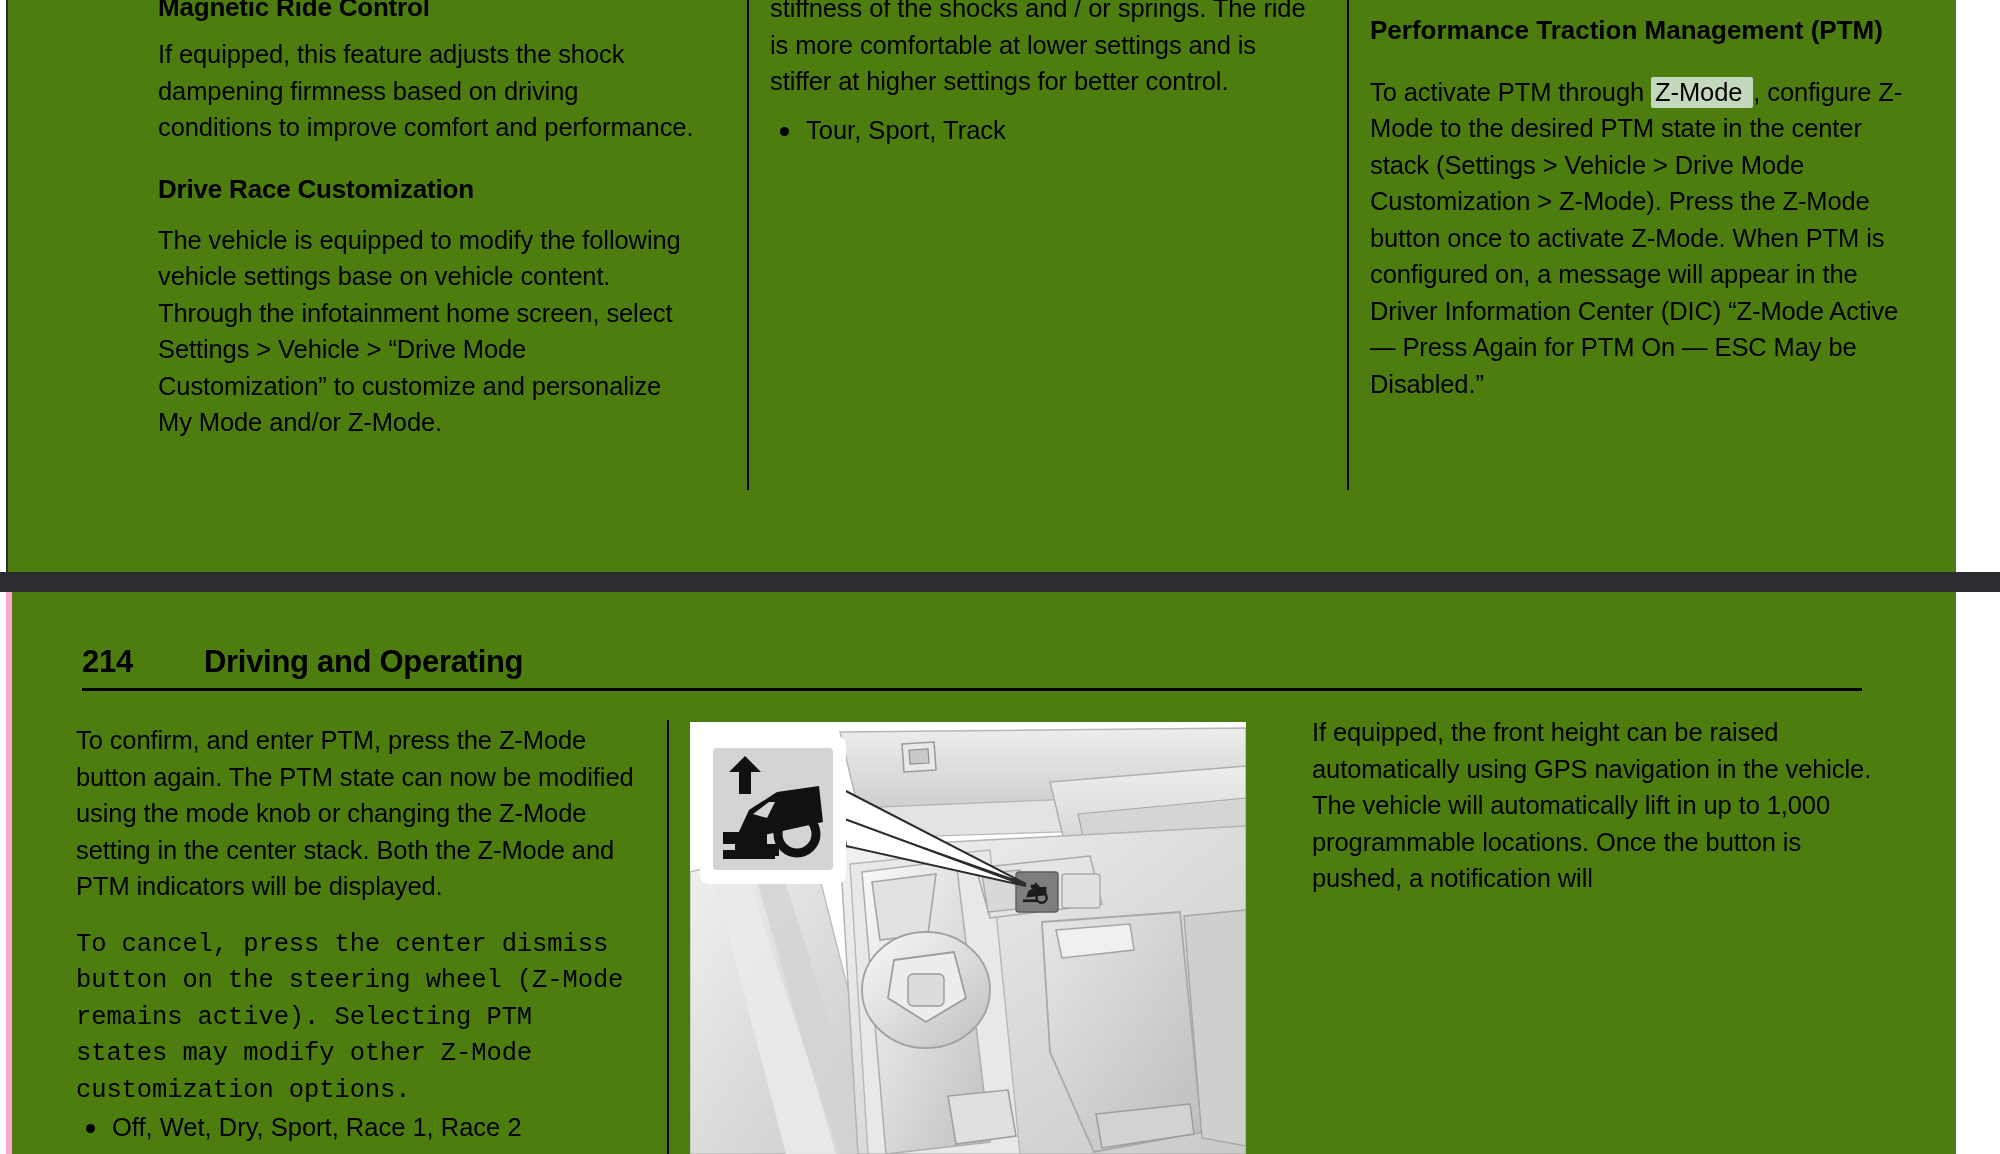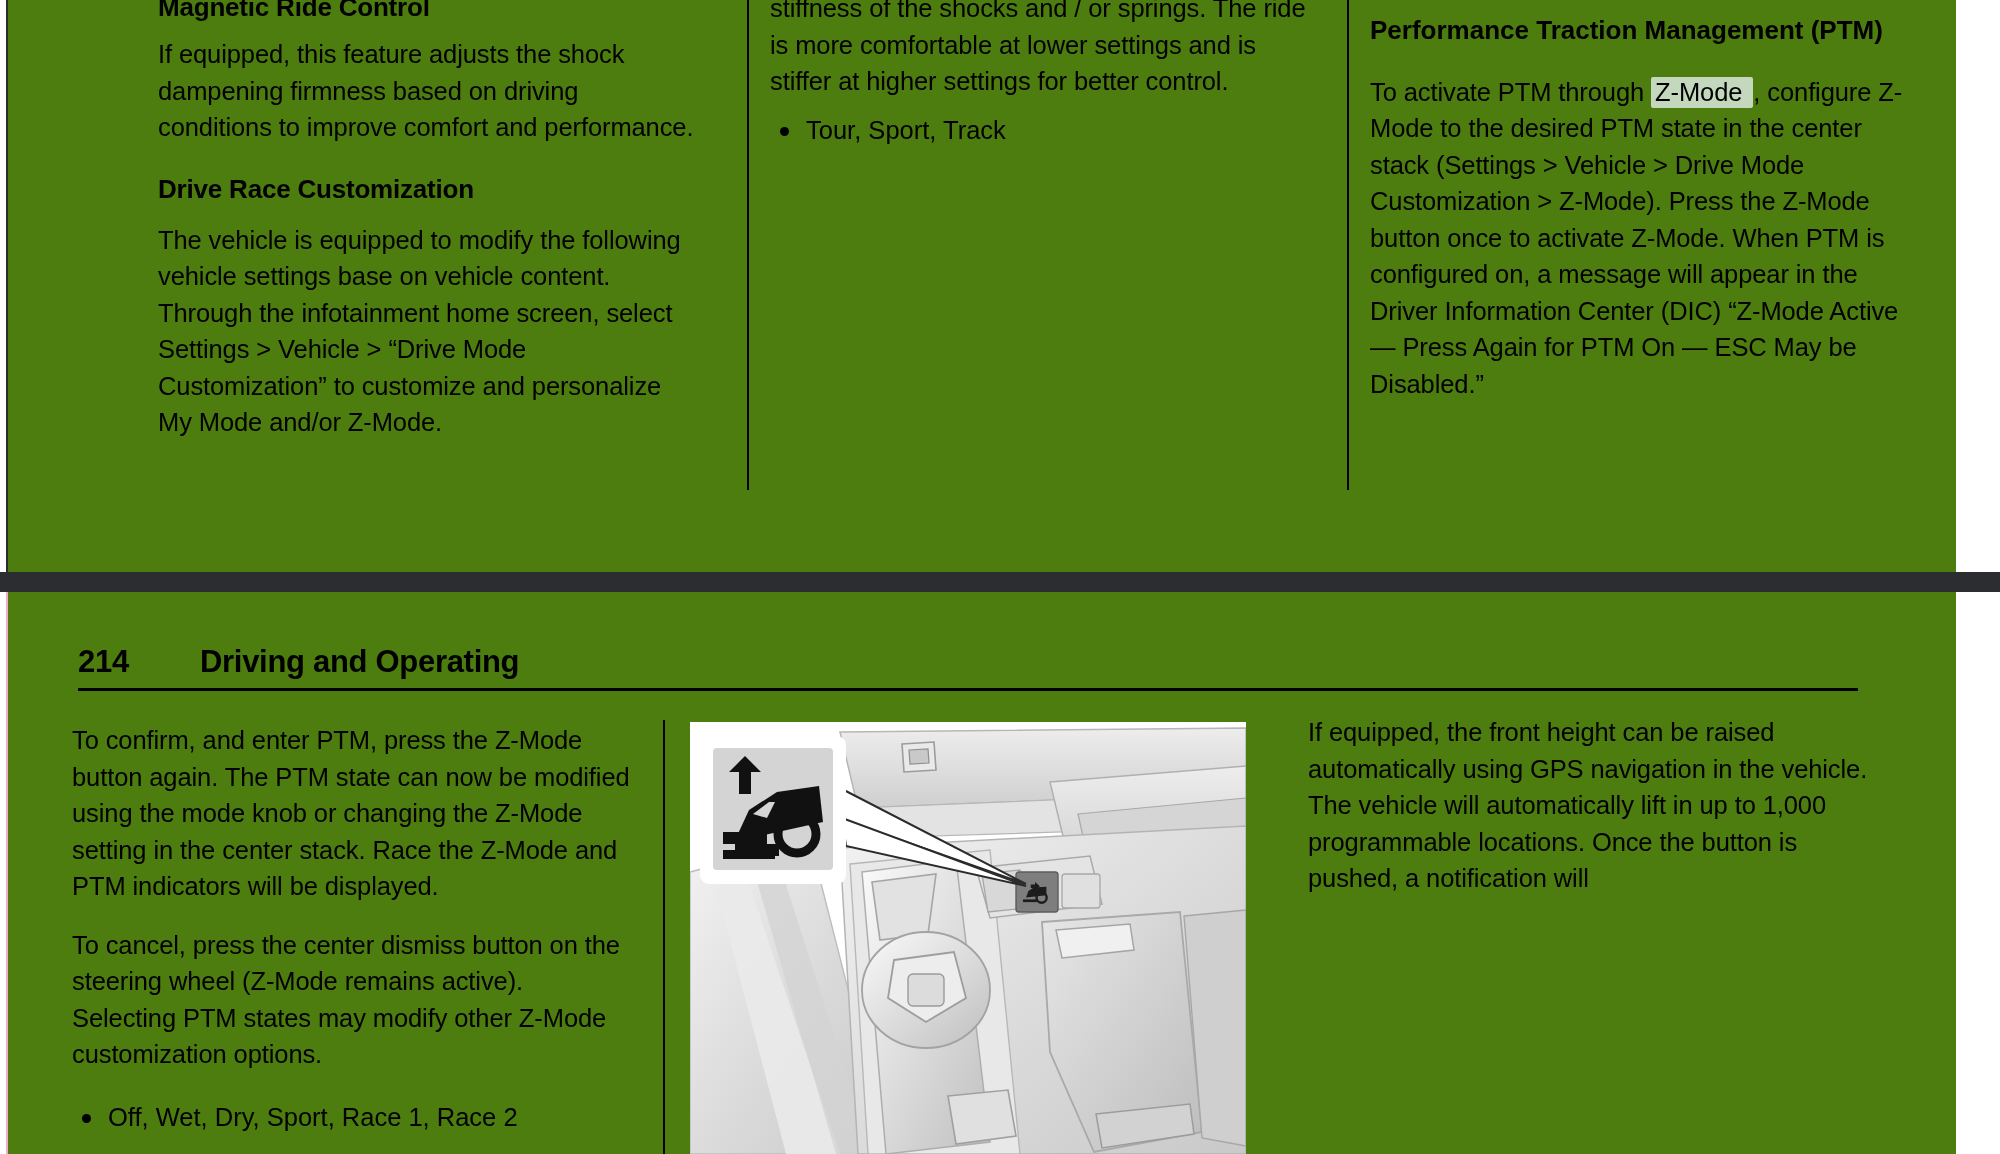--- a/index.html
+++ b/index.html
@@ -34,21 +34,21 @@
     width: 1950px;
     height: 572px;
     border-left: 2px solid #2b2d30;
     box-sizing: border-box;
   }
   #page-bottom {
     left: 6px;
     top: 592px;
     width: 1950px;
     height: 562px;
-    border-left: 2px solid #f9a8d4;
+    border-left: 6px solid #f9a8d4;
     box-sizing: border-box;
   }
 
   
   #page-gap {
     position: absolute;
     left: 0px;
     top: 572px;
     width: 2000px;
     height: 20px;
@@ -194,22 +194,22 @@
       <div class="hrow">
         <span class="pgnum">214</span>
         <span>Driving and Operating</span>
       </div>
       <div class="rule"></div>
     </div>
 
     <div class="vrule" style="left:655px; top:128px; height:434px;"></div>
 
     <div class="col" style="left:64px; top:130px; width:560px;">
-      <p class="body">To confirm, and enter PTM, press the Z-Mode button again. The PTM state can now be modified using the mode knob or changing the Z-Mode setting in the center stack. Race the Z-Mode and PTM indicators will be displayed.</p>
-      <p class="body" style="margin-bottom:26px;">To cancel, press the center dismiss button on the steering wheel (Z-Mode remains active). Selecting PTM states may modify other Z-Mode customization options.</p>
+      <p class="body">To confirm, and enter PTM, press the Z-Mode button again. The PTM state can now be modified using the mode knob or changing the Z-Mode setting in the center stack. Both the Z-Mode and PTM indicators will be displayed.</p>
+      <p class="body" style="margin-bottom:0;font-family:Liberation Mono, monospace;">To cancel, press the center dismiss button on the steering wheel (Z-Mode remains active). Selecting PTM states may modify other Z-Mode customization options.</p>
       <ul class="bullets">
         <li>Off, Wet, Dry, Sport, Race 1, Race 2</li>
       </ul>
     </div>
 
     <div class="col" style="left:1300px; top:122px; width:560px;">
       <p class="body">If equipped, the front height can be raised automatically using GPS navigation in the vehicle. The vehicle will automatically lift in up to 1,000 programmable locations. Once the button is pushed, a notification will</p>
     </div>
   </div>
 

